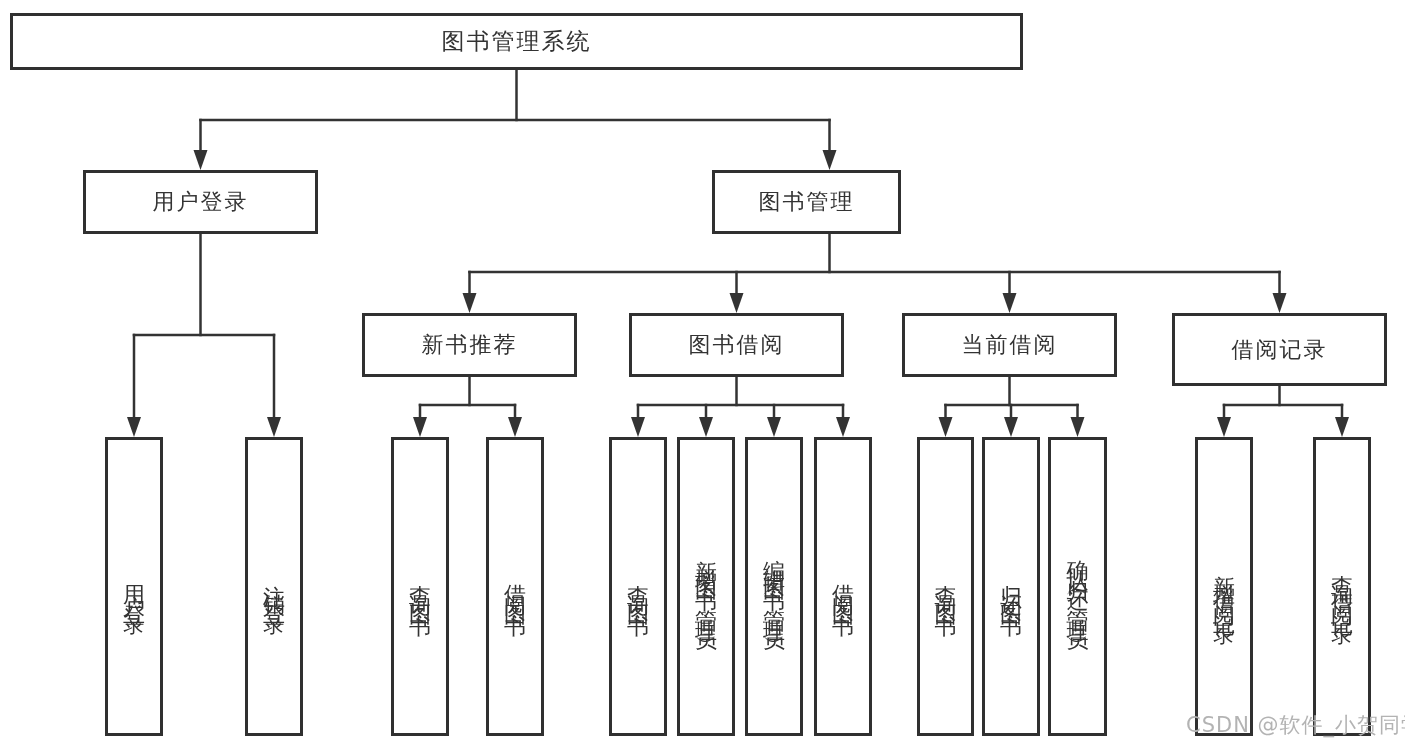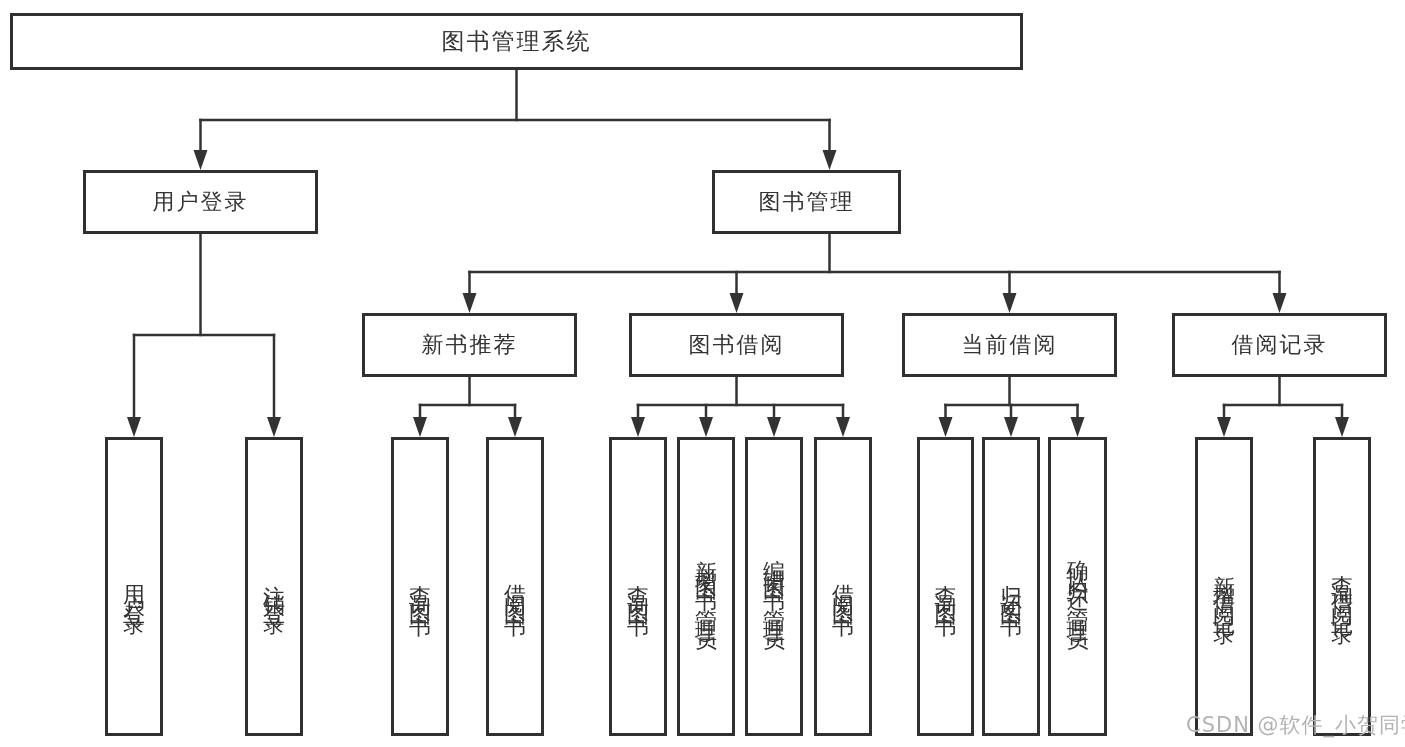--- a/index.html
+++ b/index.html
@@ -95,21 +95,21 @@
     </div>
     <div class="node h" style="left: 362px; top: 313px; width: 215px; height: 64px; border-color: rgb(48, 48, 48); background: rgb(255, 255, 255); color: rgb(51, 51, 51);">
       <span>新书推荐</span>
     </div>
     <div class="node h" style="left: 629px; top: 313px; width: 215px; height: 64px; border-color: rgb(48, 48, 48); background: rgb(255, 255, 255); color: rgb(51, 51, 51);">
       <span>图书借阅</span>
     </div>
     <div class="node h" style="left: 902px; top: 313px; width: 215px; height: 64px; border-color: rgb(48, 48, 48); background: rgb(255, 255, 255); color: rgb(51, 51, 51);">
       <span>当前借阅</span>
     </div>
-    <div class="node h" style="left: 1172px; top: 313px; width: 215px; height: 64px; border-color: rgb(48, 48, 48); background: rgb(255, 255, 255); color: rgb(51, 51, 51);">
+    <div class="node h" style="left: 1172px; top: 313px; width: 215px; height: 73px; border-color: rgb(48, 48, 48); background: rgb(255, 255, 255); color: rgb(51, 51, 51);">
       <span>借阅记录</span>
     </div>
     <div class="node v" style="left: 105px; top: 437px; width: 58px; height: 299px; border-color: rgb(48, 48, 48); background: rgb(255, 255, 255); color: rgb(51, 51, 51);">
       <span style="letter-spacing: 10px;">用户登录</span>
     </div>
     <div class="node v" style="left: 245px; top: 437px; width: 58px; height: 299px; border-color: rgb(48, 48, 48); background: rgb(255, 255, 255); color: rgb(51, 51, 51);">
       <span style="letter-spacing: 10px;">注销登录</span>
     </div>
     <div class="node v" style="left: 391px; top: 437px; width: 58px; height: 299px; border-color: rgb(48, 48, 48); background: rgb(255, 255, 255); color: rgb(51, 51, 51);">
       <span style="letter-spacing: 10px;">查询图书</span>

